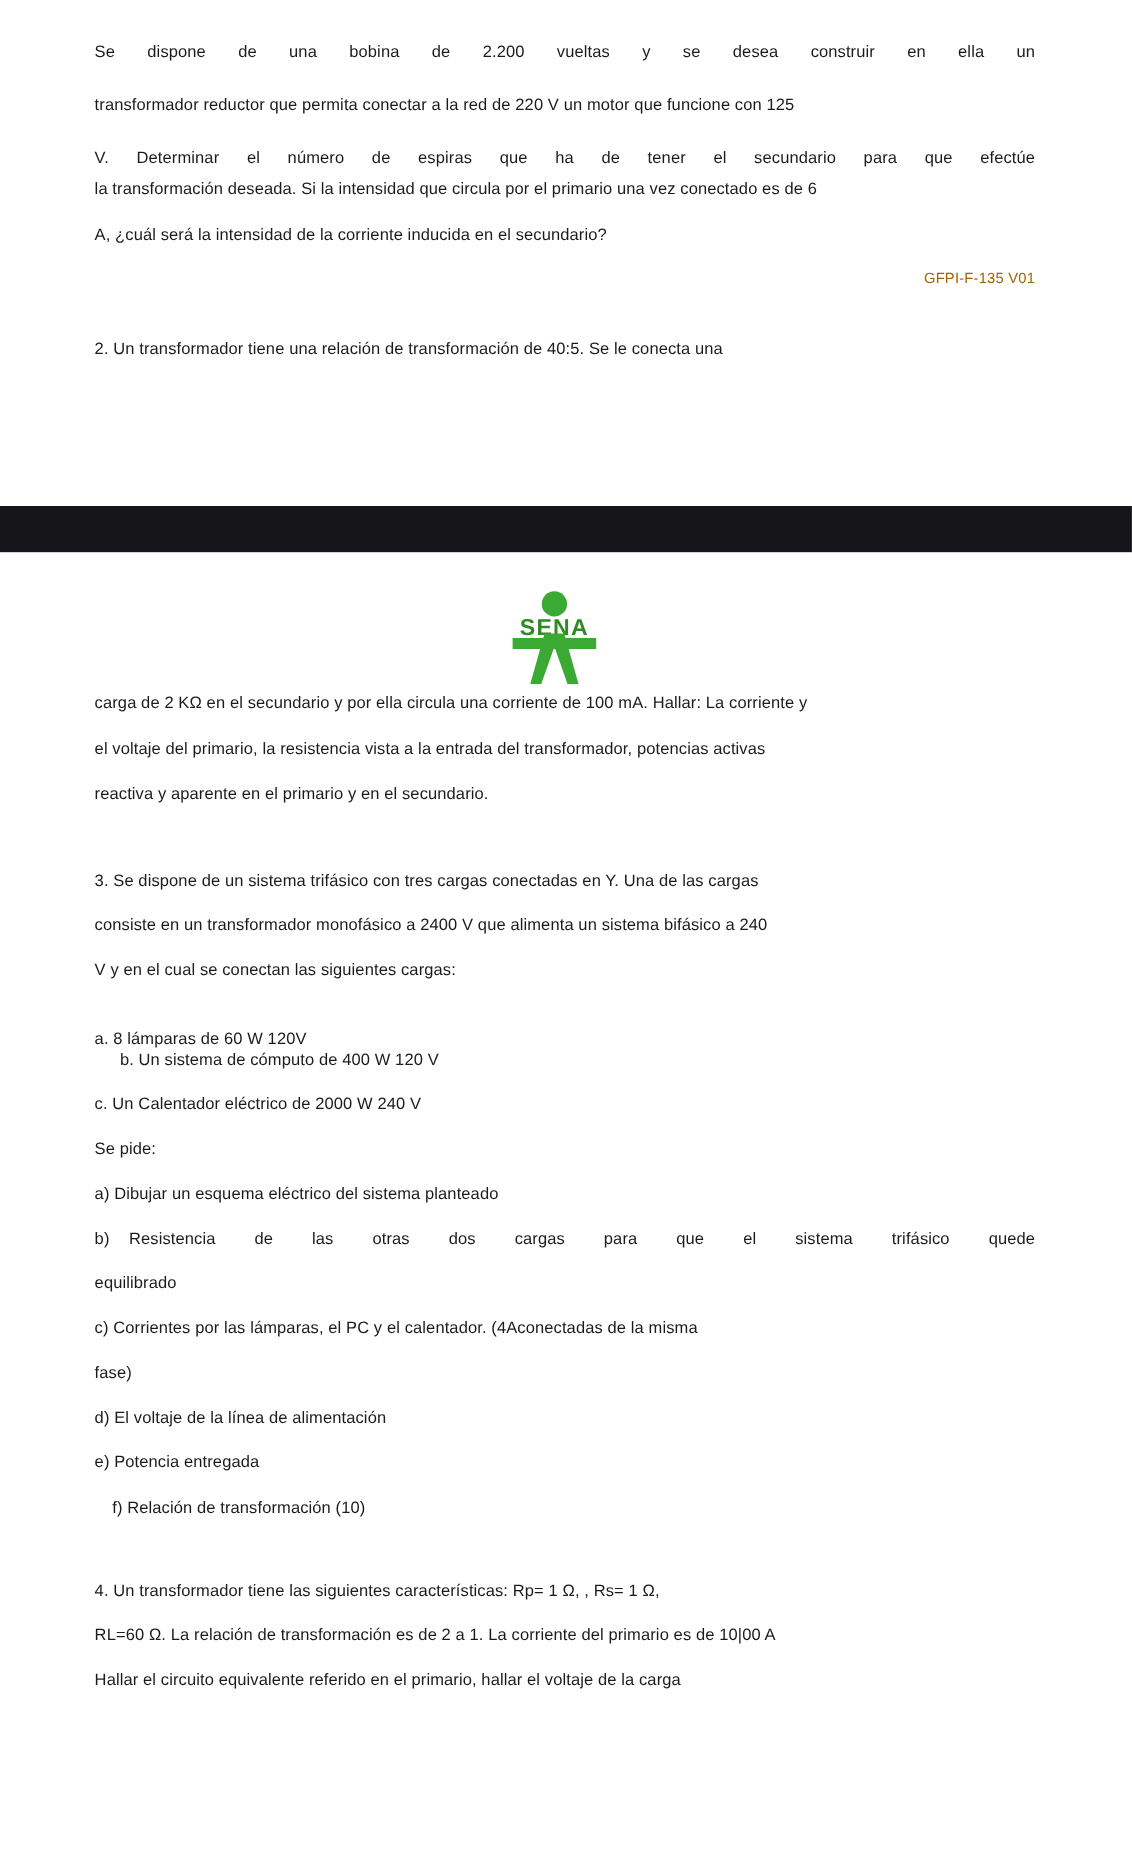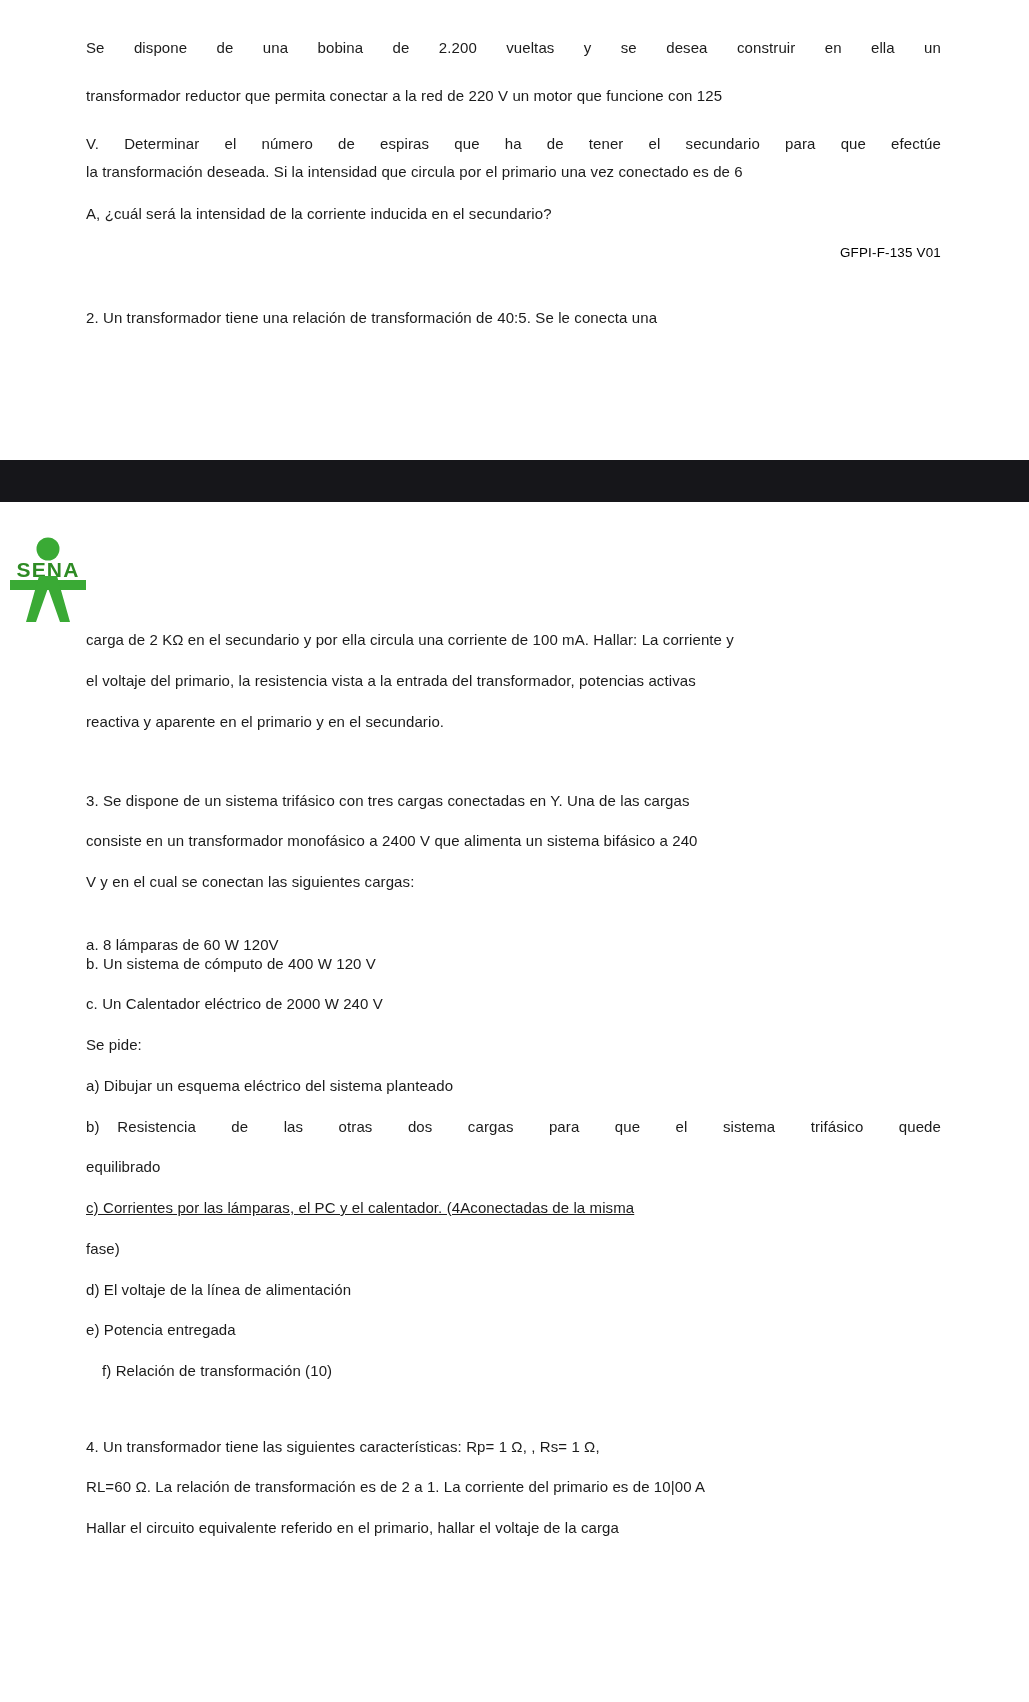--- a/index.html
+++ b/index.html
@@ -48,31 +48,32 @@
     left: 0;
     width: 1029px;
     background: #16161a;
   }
 
   
   .doc-code {
     position: absolute;
     right: 88px;
     font-size: 13.4px;
-    color: #000000;
+    color: #a16207;
     letter-spacing: 0.2px;
     white-space: nowrap;
   }
 
   
   .logo-wrap {
     position: absolute;
     left: 0;
     width: 1007px;
     display: flex;
+    justify-content: center;
   }
   .sena-logo { display: block; }
 </style>
 </head>
 <body>
 
 <div class="page">
 
   <div class="block" style="top:40px;">
     <div class="ln line justify" style="top:0px;">Se  dispone  de  una  bobina  de  2.200  vueltas  y  se  desea  construir  en  ella  un</div>
@@ -110,29 +111,29 @@
     <div class="ln line" style="top:41px;">el voltaje del primario, la resistencia vista a la entrada del transformador, potencias activas</div>
     <div class="ln line" style="top:82px;">reactiva y aparente en el primario y en el secundario.</div>
   </div>
 
   <div class="block" style="top:793px;">
     <div class="ln line" style="top:0px;">3. Se dispone de un sistema trifásico con tres cargas conectadas en Y. Una de las cargas</div>
     <div class="ln line" style="top:40px;">consiste en un transformador monofásico a 2400 V que alimenta un sistema bifásico a 240</div>
     <div class="ln line" style="top:81px;">V y en el cual se conectan las siguientes cargas:</div>
 
     <div class="ln line" style="top:122px;margin-top:22px;">a. 8 lámparas de 60 W 120V</div>
-    <div class="ln line" style="top:163px;">b. Un sistema de cómputo de 400 W 120 V</div>
+    <div class="ln line" style="top:163px;margin-left:23px;">b. Un sistema de cómputo de 400 W 120 V</div>
     <div class="ln line" style="top:203px;">c. Un Calentador eléctrico de 2000 W 240 V</div>
 
     <div class="ln line" style="top:244px;">Se pide:</div>
 
     <div class="ln line" style="top:285px;">a) Dibujar un esquema eléctrico del sistema planteado</div>
     <div class="ln line justify" style="top:326px;">b) Resistencia  de  las  otras  dos  cargas  para  que  el  sistema  trifásico  quede</div>
     <div class="ln line" style="top:366px;">equilibrado</div>
-    <div class="ln line" style="top:407px;text-decoration:underline;">c) Corrientes por las lámparas, el PC y el calentador. (4Aconectadas de la misma</div>
+    <div class="ln line" style="top:407px;">c) Corrientes por las lámparas, el PC y el calentador. (4Aconectadas de la misma</div>
     <div class="ln line" style="top:448px;">fase)</div>
     <div class="ln line" style="top:489px;">d) El voltaje de la línea de alimentación</div>
     <div class="ln line" style="top:529px;">e) Potencia entregada</div>
     <div class="ln line" style="top:570px;margin-left:16px;">f) Relación de transformación (10)</div>
   </div>
 
   <div class="block" style="top:1439px;">
     <div class="ln line" style="top:0px;">4. Un transformador tiene las siguientes características: Rp= 1 Ω, , Rs= 1 Ω,</div>
     <div class="ln line" style="top:40px;">RL=60 Ω. La relación de transformación es de 2 a 1. La corriente del primario es de 10|00 A</div>
     <div class="ln line" style="top:81px;">Hallar el circuito equivalente referido en el primario, hallar el voltaje de la carga</div>

